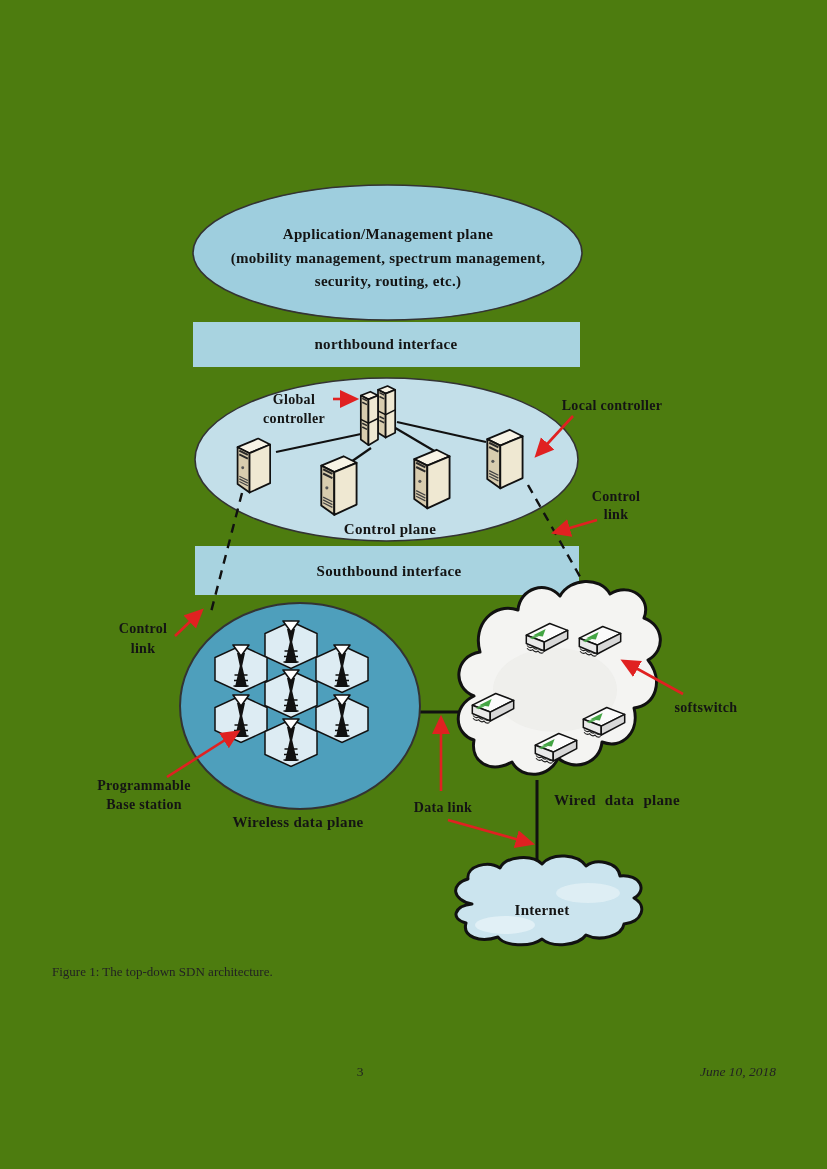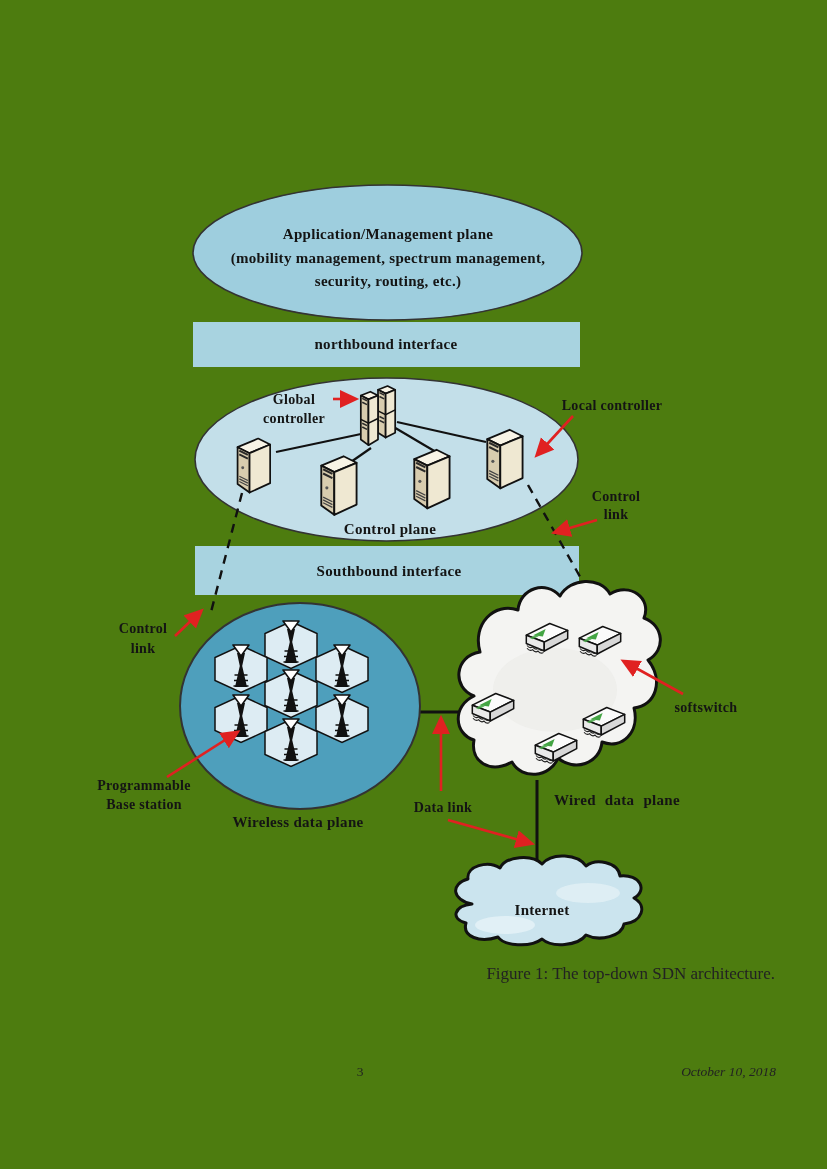--- a/index.html
+++ b/index.html
@@ -11,21 +11,21 @@
   svg text{
     font-family:"Liberation Serif","DejaVu Serif",serif;
     font-weight:bold;fill:var(--text,#141414);
     text-anchor:middle;letter-spacing:.3px;
     font-size:14px;
   }
   svg text.lg{font-size:15px;}
   svg text.ws{word-spacing:5px;}
   .caption{
     position:absolute;left:52px;width:723px;top:964px;
-    text-align:right;font-size:17px;color:#222;font-weight:normal;
+    text-align:left;font-size:13px;color:#222;font-weight:normal;
   }
   .pagenum{
     position:absolute;left:330px;width:60px;top:1064px;text-align:center;
     font-size:13.5px;color:#222;
   }
   .date{
     position:absolute;right:51px;top:1064px;font-size:13.5px;color:#222;
     font-style:italic;
   }
 </style>
@@ -167,15 +167,15 @@
   <text x="144" y="809">Base station</text>
   <text x="298" y="827" class="lg">Wireless data plane</text>
   <text x="617" y="805" class="lg ws">Wired data plane</text>
   <text x="706" y="712">softswitch</text>
   <text x="443" y="812">Data link</text>
   <text x="542" y="915" class="lg">Internet</text>
 </svg>
 
 <div class="caption">Figure 1: The top-down SDN architecture.</div>
 <div class="pagenum">3</div>
-<div class="date">October 10, 2018</div>
+<div class="date">June 10, 2018</div>
 
 </div>
 
 </body></html>

